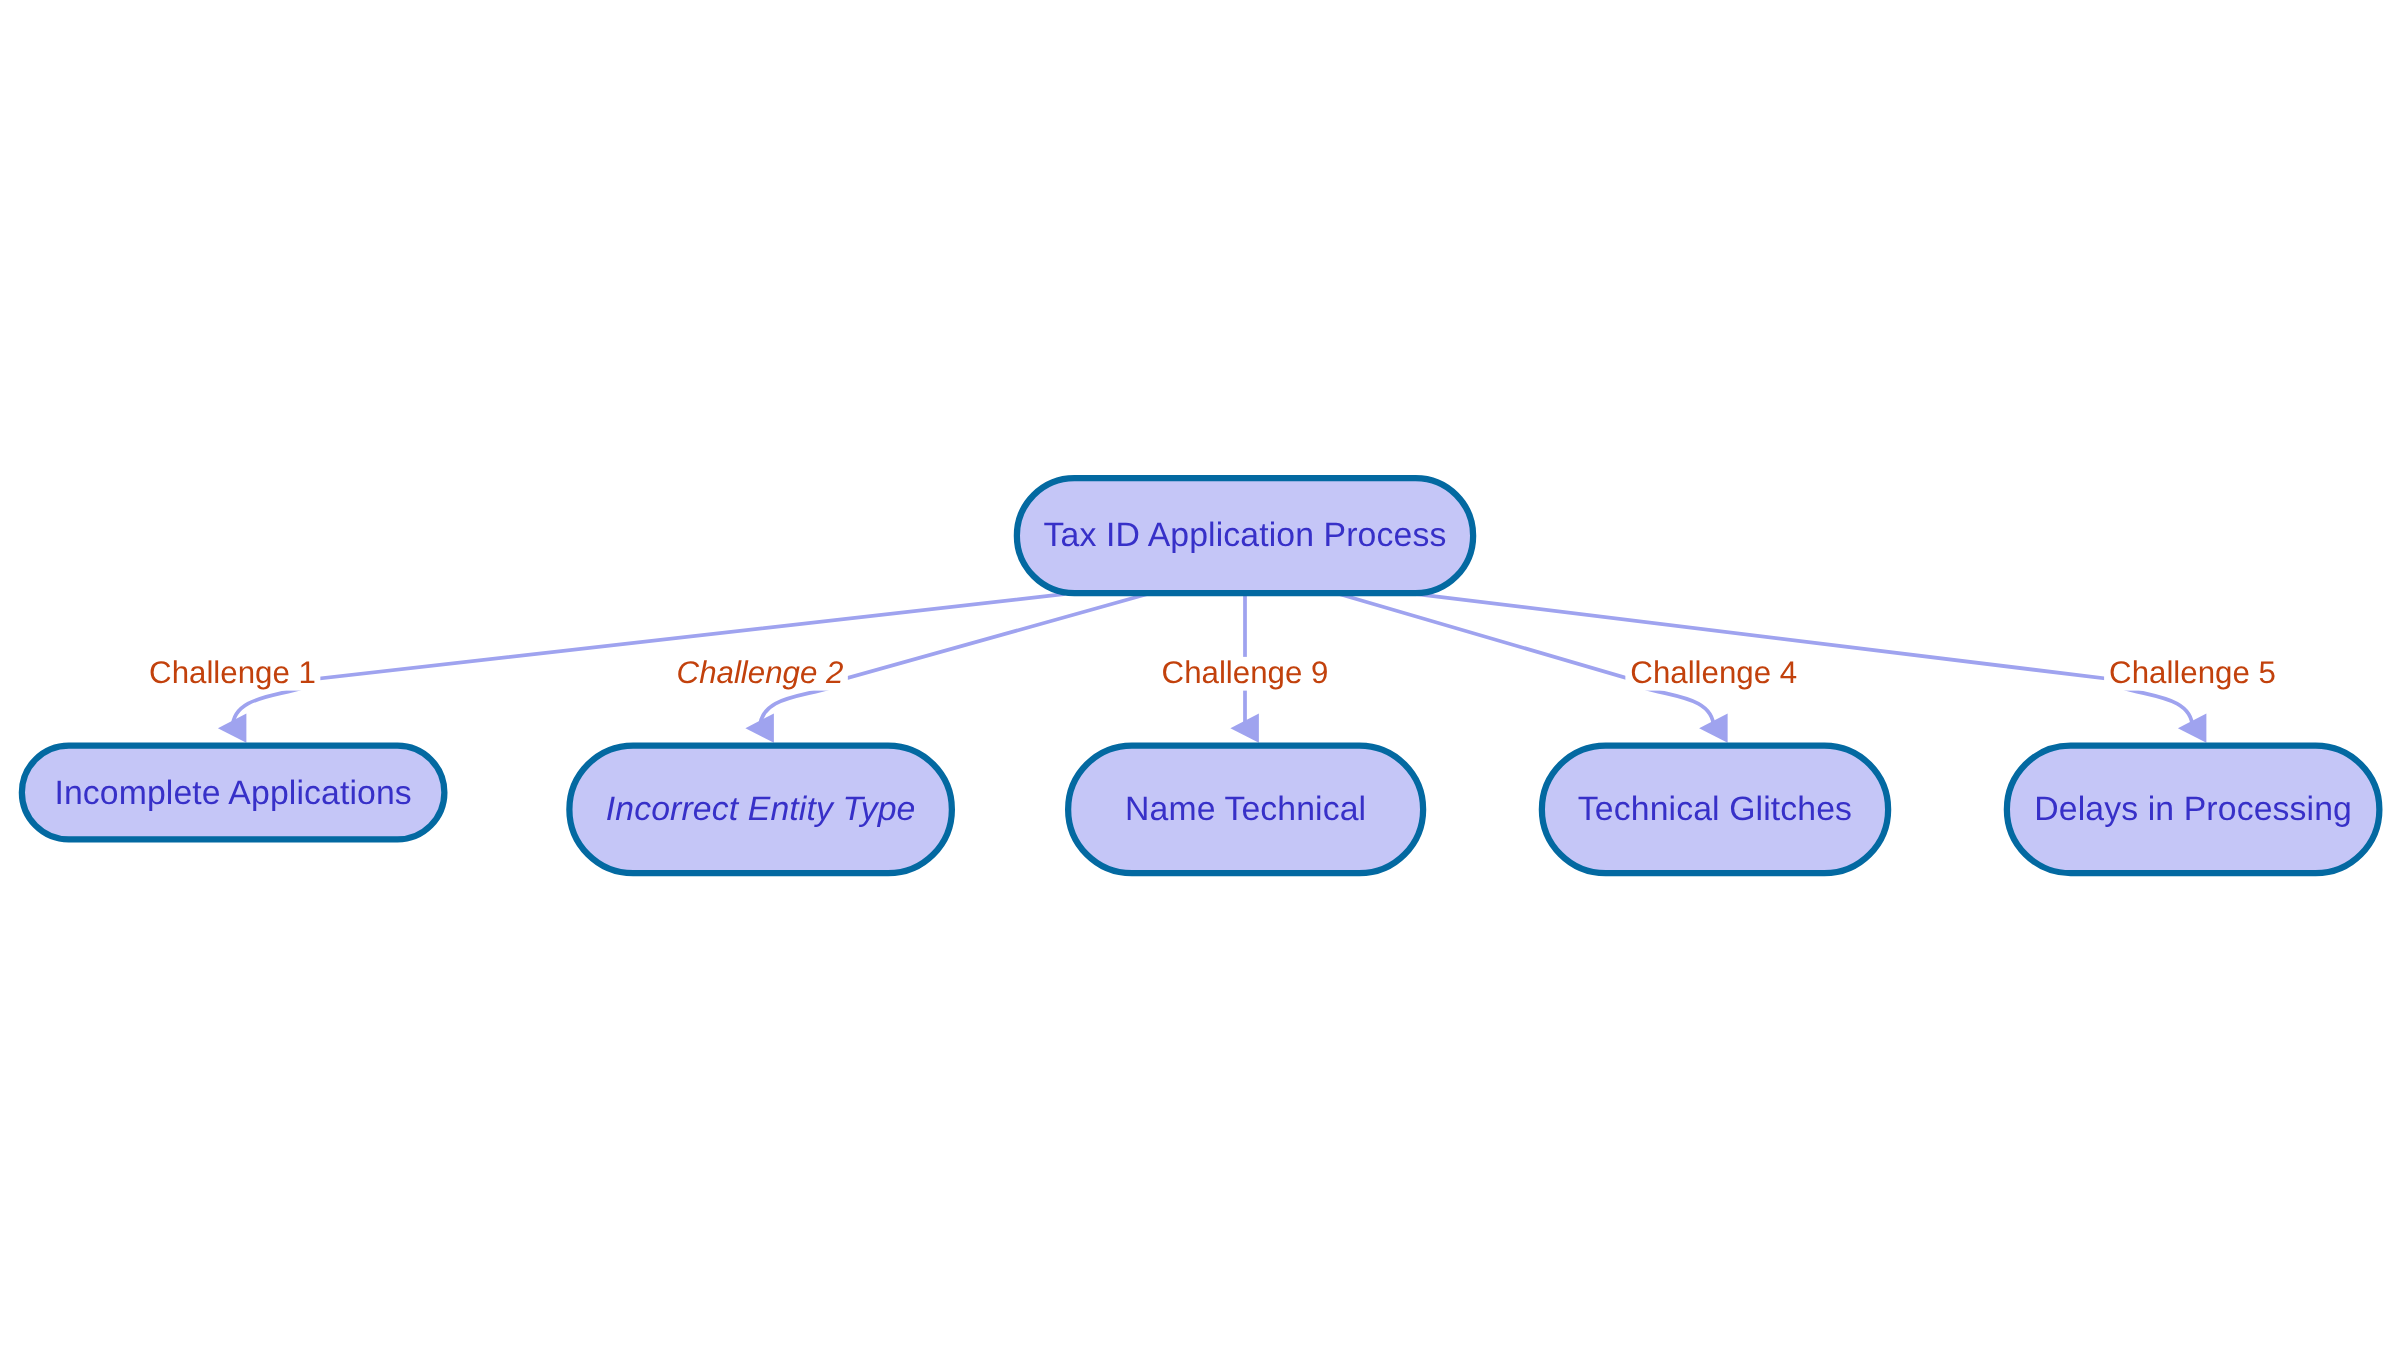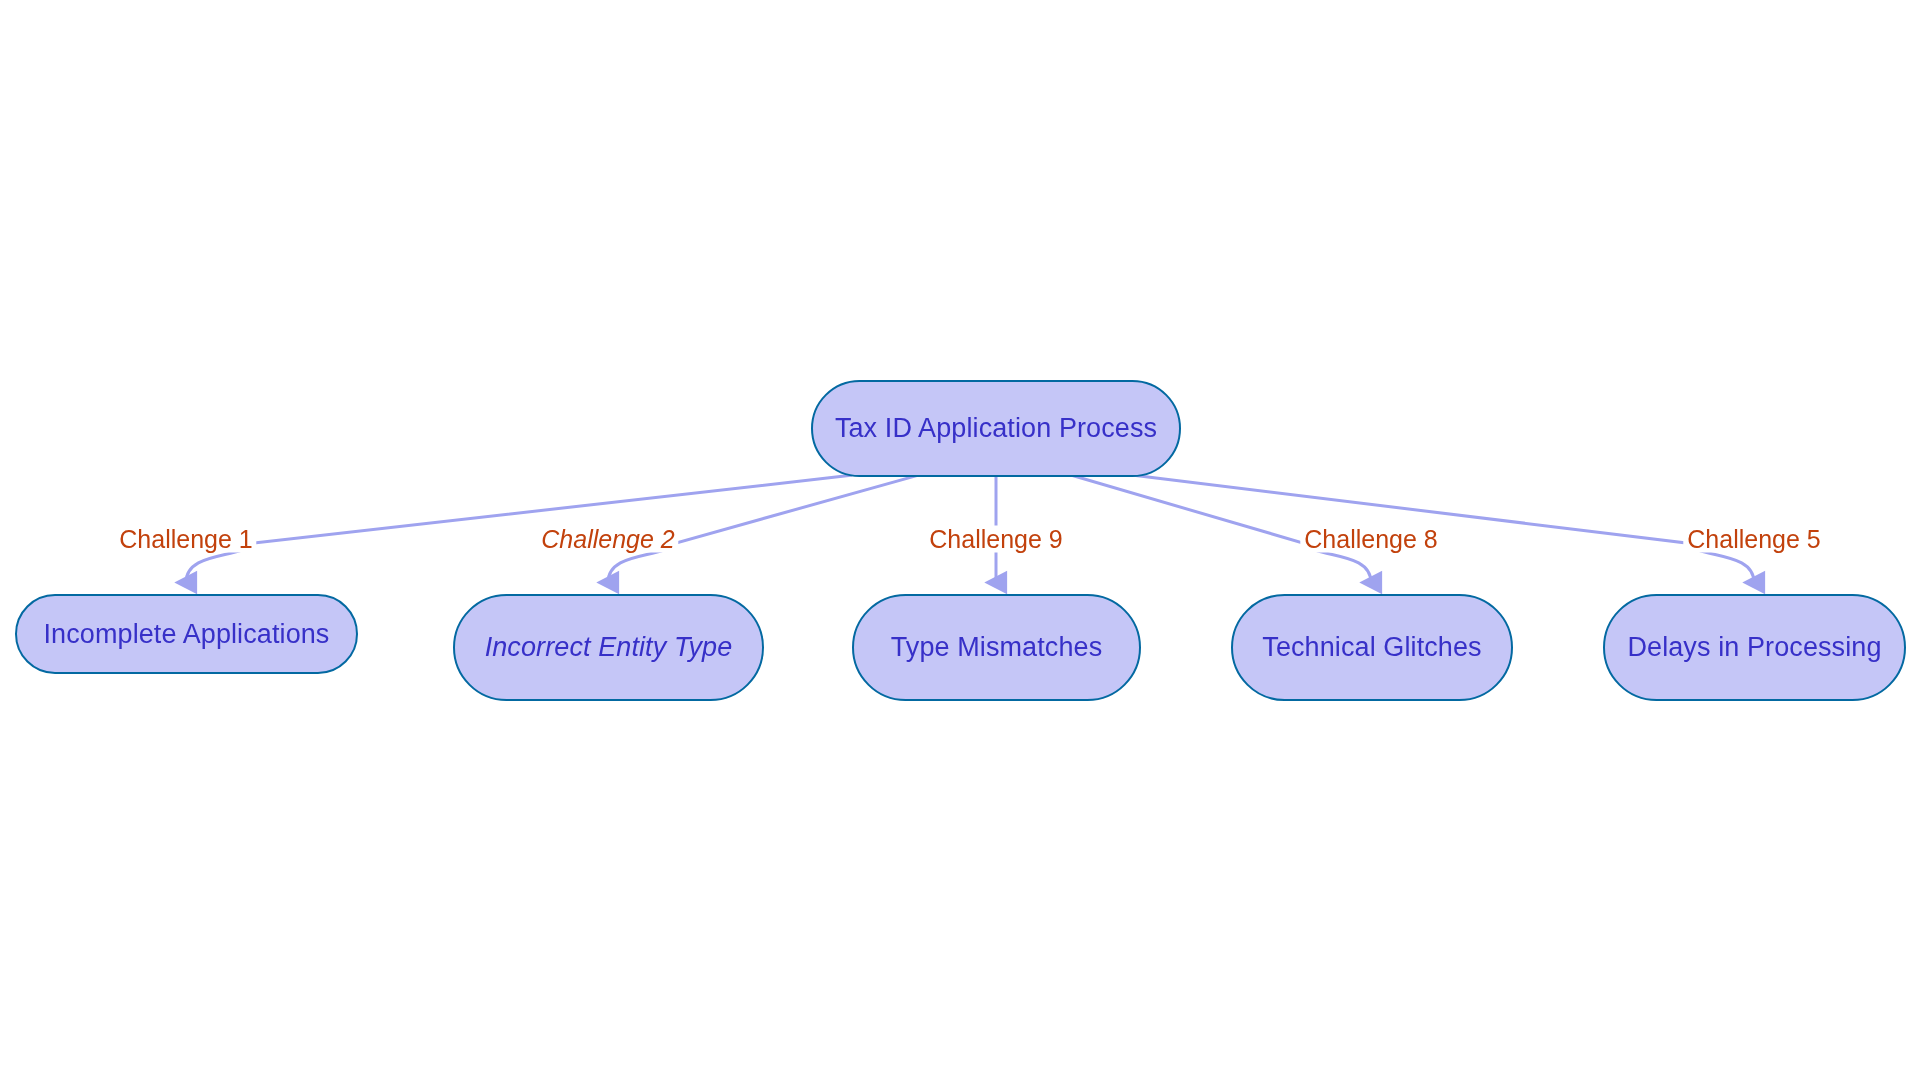--- a/index.html
+++ b/index.html
@@ -28,21 +28,21 @@
     height: 1083px;
     pointer-events: none;
   }
   .node {
     position: absolute;
     box-sizing: border-box;
     display: flex;
     align-items: center;
     justify-content: center;
     background: #c5c6f7;
-    border: 2px solid #0369a1;
+    border: 5px solid #0369a1;
     border-radius: 999px;
     color: #3730c8;
     letter-spacing: 0.1px;
     white-space: nowrap;
   }
   .node-label {
     font-size: 27px;
     line-height: 1;
     color: #3730c8;
     font-weight: 400;
@@ -87,30 +87,30 @@
 
   <div class="node" style="left:15px; top:594px; width:343px; height:80px;">
     <span class="node-label">Incomplete Applications</span>
   </div>
 
   <div class="node" style="left:453px; top:594px; width:311px; height:107px;font-style:italic;">
     <span class="node-label">Incorrect Entity Type</span>
   </div>
 
   <div class="node" style="left:852px; top:594px; width:289px; height:107px;">
-    <span class="node-label">Type Mismatches</span>
+    <span class="node-label">Name Technical</span>
   </div>
 
   <div class="node" style="left:1603px; top:594px; width:303px; height:107px;">
     <span class="node-label">Delays in Processing</span>
   </div>
 
   <div class="node" style="left:1231px; top:594px; width:282px; height:107px;">
     <span class="node-label">Technical Glitches</span>
   </div>
 
   <div class="edge-label" style="left:186px; top:539px;">Challenge 1</div>
   <div class="edge-label" style="left:608px; top:539px;font-style:italic;">Challenge 2</div>
   <div class="edge-label" style="left:996px; top:539px;">Challenge 9</div>
-  <div class="edge-label" style="left:1371px; top:539px;">Challenge 8</div>
+  <div class="edge-label" style="left:1371px; top:539px;">Challenge 4</div>
   <div class="edge-label" style="left:1754px; top:539px;">Challenge 5</div>
 
 </div>
 
 </body></html>

